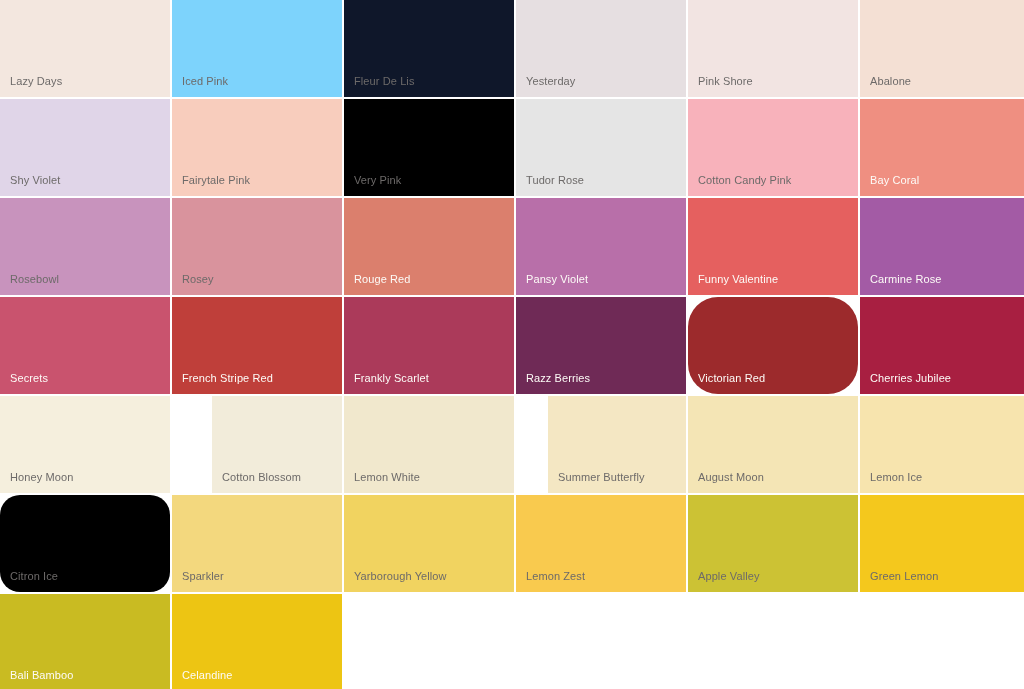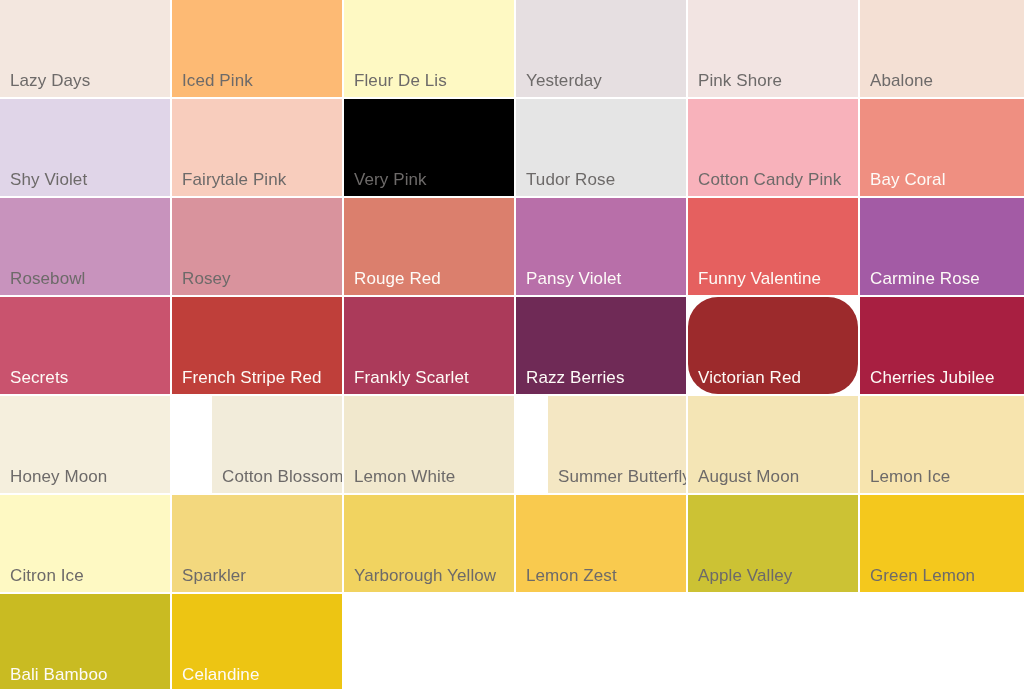--- a/index.html
+++ b/index.html
@@ -30,40 +30,40 @@
     display: block;
     padding: 0;
     border: 0;
     text-align: left;
     cursor: default;
   }
   .swatch-label {
     position: absolute;
     left: 10px;
     bottom: 9px;
-    font-size: 17px;
+    font-size: 11px;
     line-height: 14px;
     letter-spacing: 0.1px;
     white-space: nowrap;
     font-weight: 400;
   }
   .swatch.dark-text .swatch-label { color: #6d6a69; }
   .swatch.light-text .swatch-label { color: #fdfbf7; }
 </style>
 </head>
 <body>
 
 <div id="palette-grid">
     <div class="swatch dark-text" style="background-color: rgb(243, 231, 223);">
       <span class="swatch-label">Lazy Days</span>
     </div>
-    <div class="swatch dark-text" style="background-color: #fdba74;">
+    <div class="swatch dark-text" style="background-color: #7dd3fc;">
       <span class="swatch-label">Iced Pink</span>
     </div>
-    <div class="swatch dark-text" style="background-color: #fef9c3;">
+    <div class="swatch dark-text" style="background-color: #0f172a;">
       <span class="swatch-label">Fleur De Lis</span>
     </div>
     <div class="swatch dark-text" style="background-color: rgb(230, 223, 225);">
       <span class="swatch-label">Yesterday</span>
     </div>
     <div class="swatch dark-text" style="background-color: rgb(242, 228, 226); padding-left: 28px;">
       <span class="swatch-label">Pink Shore</span>
     </div>
     <div class="swatch dark-text" style="background-color: rgb(244, 224, 212);">
       <span class="swatch-label">Abalone</span>
@@ -133,21 +133,21 @@
     </div>
     <div class="swatch dark-text" style="background-color: rgb(244, 231, 195); margin-left: 32px;">
       <span class="swatch-label">Summer Butterfly</span>
     </div>
     <div class="swatch dark-text" style="background-color: rgb(244, 229, 181);">
       <span class="swatch-label">August Moon</span>
     </div>
     <div class="swatch dark-text" style="background-color: rgb(247, 228, 174);">
       <span class="swatch-label">Lemon Ice</span>
     </div>
-    <div class="swatch dark-text" style="background-color: #fef9c3;">
+    <div class="swatch dark-text" style="background-color: #000000; border-radius: 20px;">
       <span class="swatch-label">Citron Ice</span>
     </div>
     <div class="swatch dark-text" style="background-color: rgb(243, 216, 126);">
       <span class="swatch-label">Sparkler</span>
     </div>
     <div class="swatch dark-text" style="background-color: rgb(241, 211, 96);">
       <span class="swatch-label">Yarborough Yellow</span>
     </div>
     <div class="swatch dark-text" style="background-color: rgb(249, 202, 78);">
       <span class="swatch-label">Lemon Zest</span>

